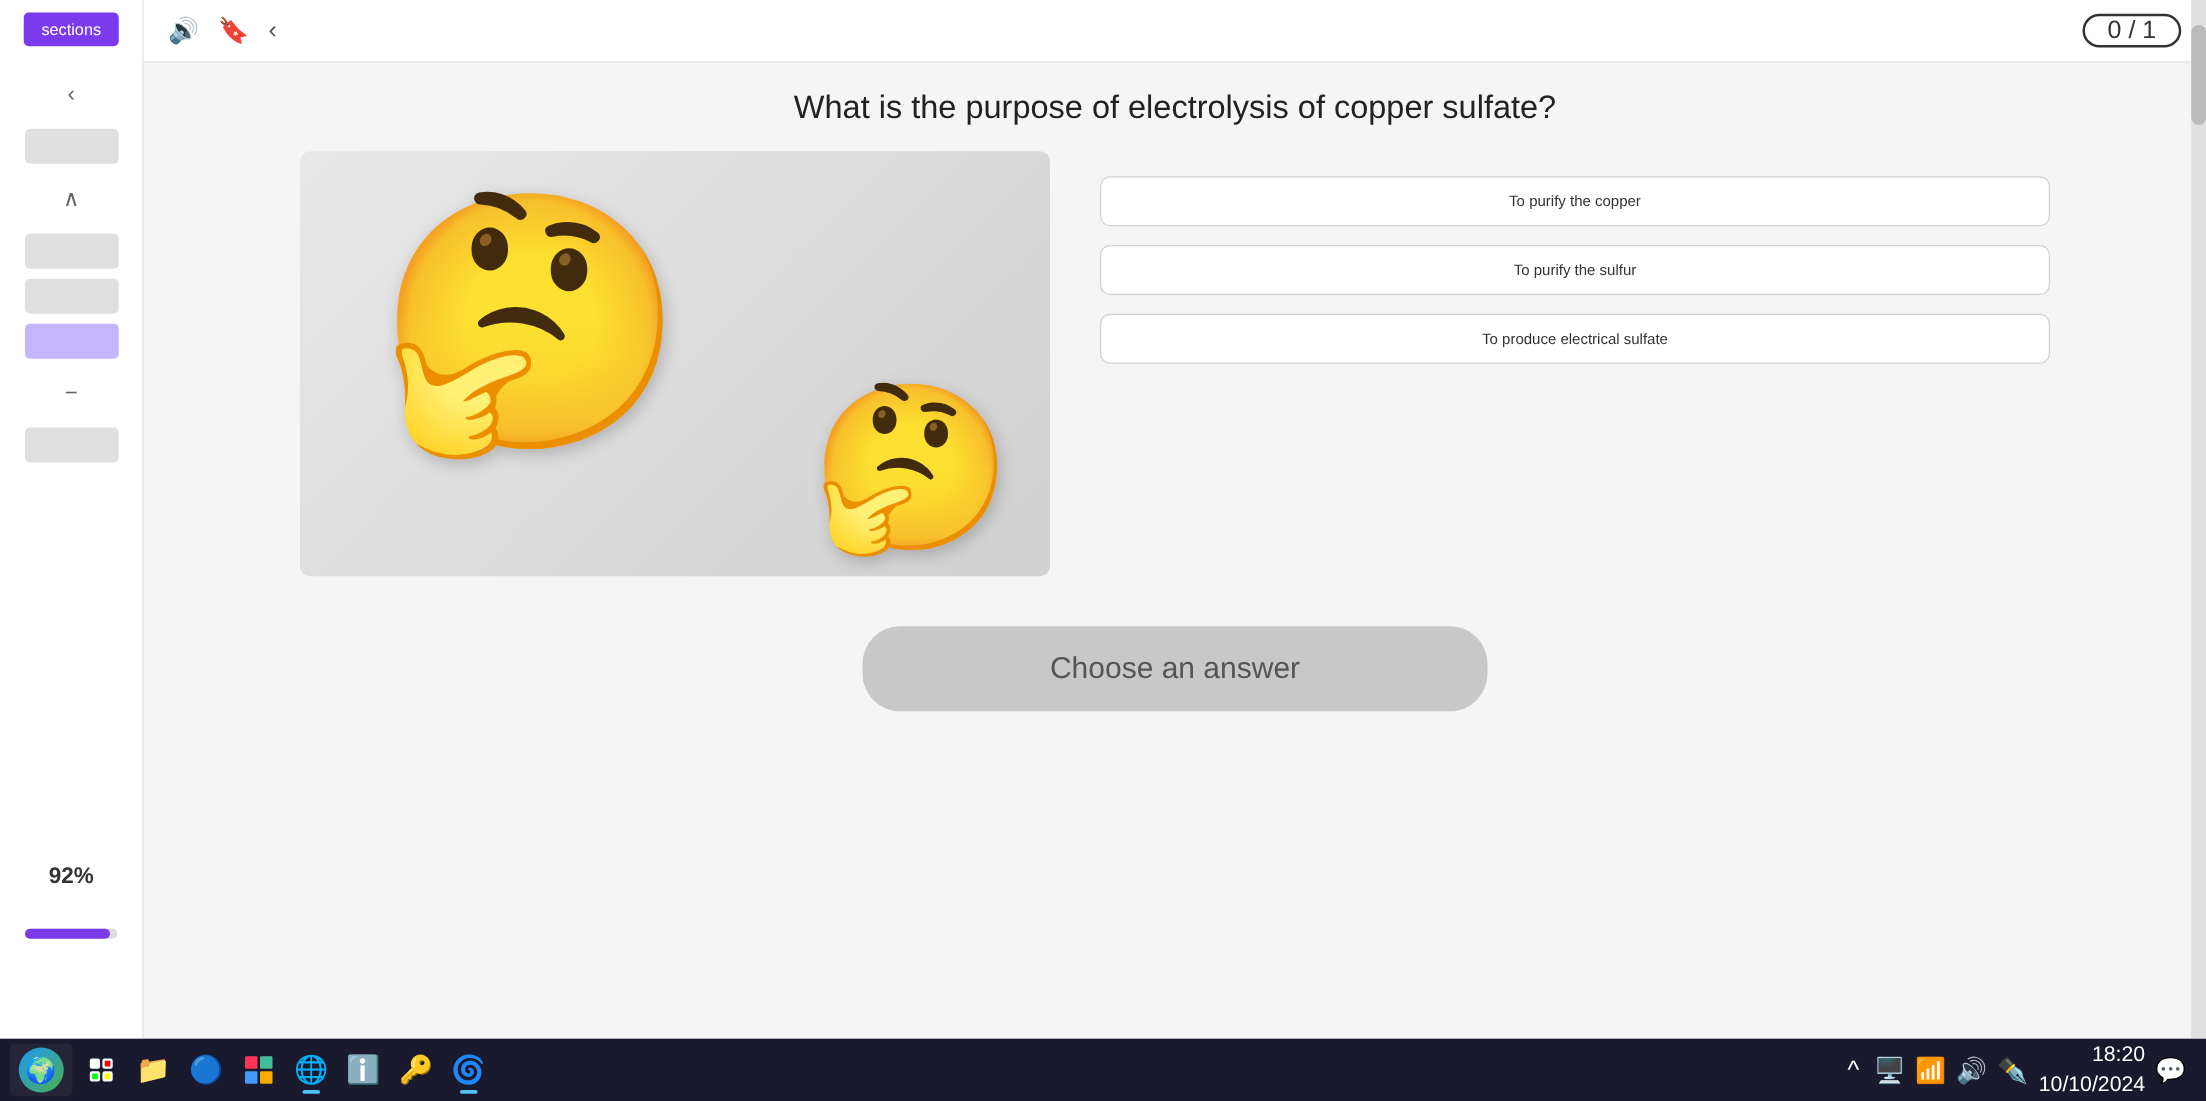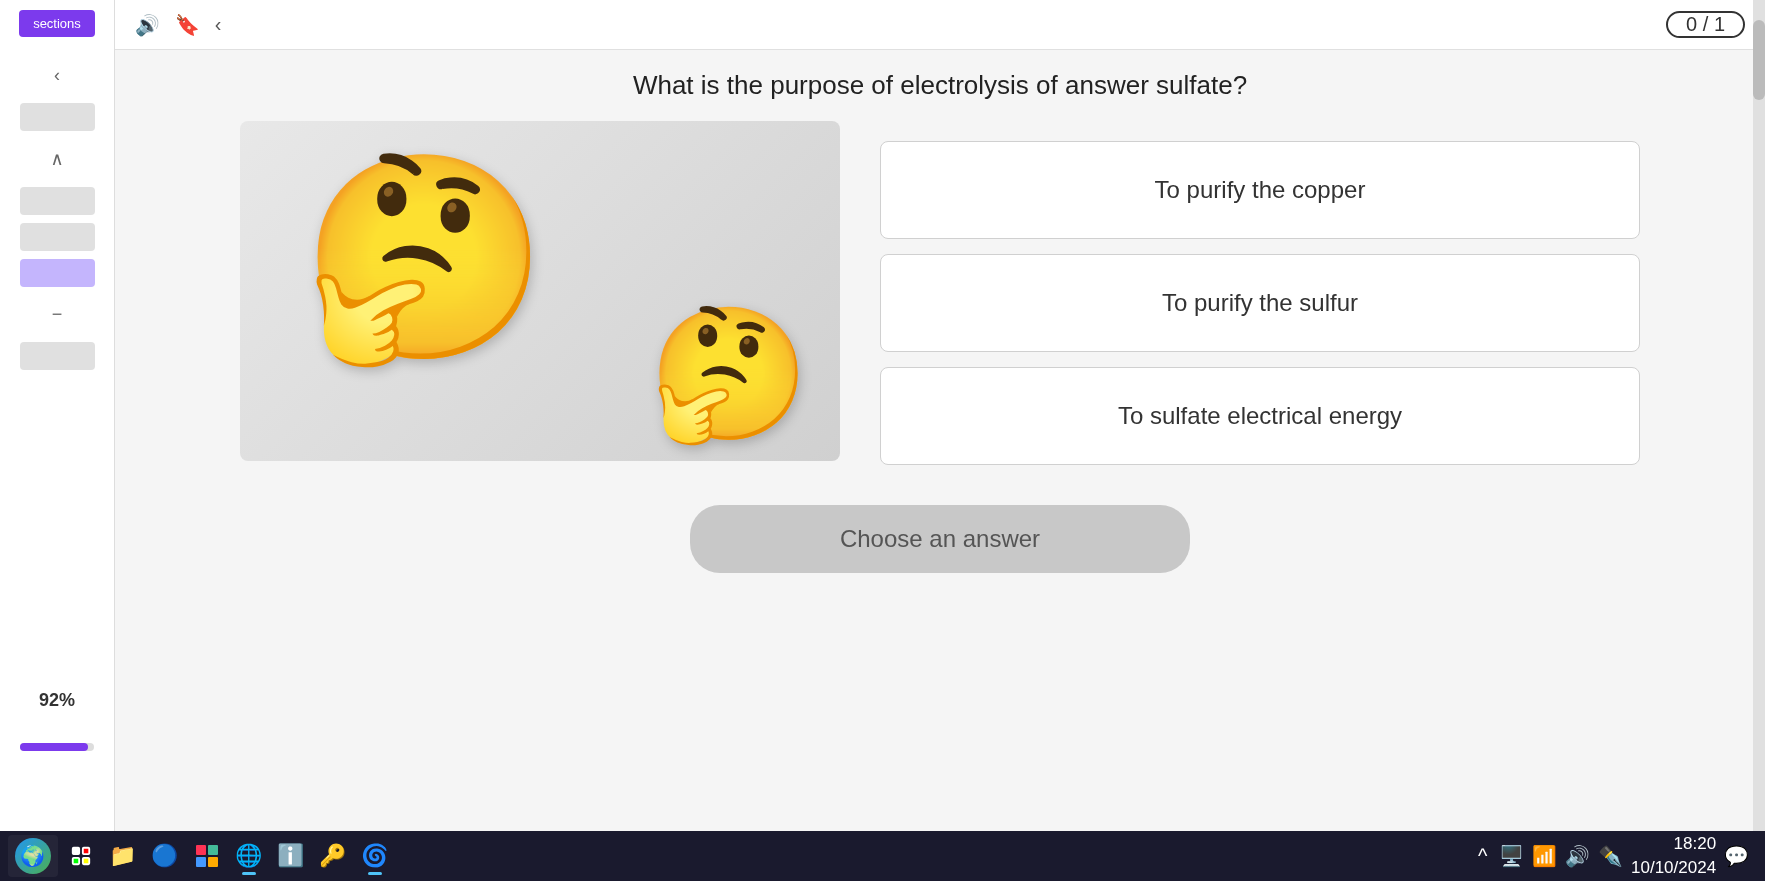--- a/index.html
+++ b/index.html
@@ -198,22 +198,22 @@
       display: flex;
       flex-direction: column;
       gap: 15px;
       padding-top: 20px;
     }
 
     .answer-option {
       background: white;
       border: 1.5px solid #d0d0d0;
       border-radius: 8px;
-      padding: 34px 30px;
-      font-size: 24px;
+      padding: 12px 30px;
+      font-size: 12px;
       color: #333;
       text-align: center;
       cursor: pointer;
       transition: background 0.2s;
       min-width: 300px;
     }
 
     
     .choose-btn-area {
       width: 100%;
@@ -378,33 +378,33 @@
       <span class="toolbar-icon">🔊</span>
       <span class="toolbar-icon">🔖</span>
       <span class="toolbar-icon">‹</span>
       <div class="toolbar-separator"></div>
       <div class="score-badge">
         <span>0</span><span> / </span><span>1</span>
       </div>
     </div>
 
     <div class="question-area">
-      <div class="question-text">What is the purpose of electrolysis of answer sulfate?</div>
+      <div class="question-text">What is the purpose of electrolysis of copper sulfate?</div>
 
       <div class="question-body">
 
         <div class="image-container">
           <span class="emoji-thinking-large">🤔</span>
           <span class="emoji-thinking-small">🤔</span>
         </div>
 
         <div class="answers-container">
           <div class="answer-option">To purify the copper</div>
           <div class="answer-option">To purify the sulfur</div>
-          <div class="answer-option">To sulfate electrical energy</div>
+          <div class="answer-option">To produce electrical sulfate</div>
         </div>
 
       </div>
 
       <div class="choose-btn-area">
         <button class="choose-btn">Choose an answer</button>
       </div>
 
     </div>
 

